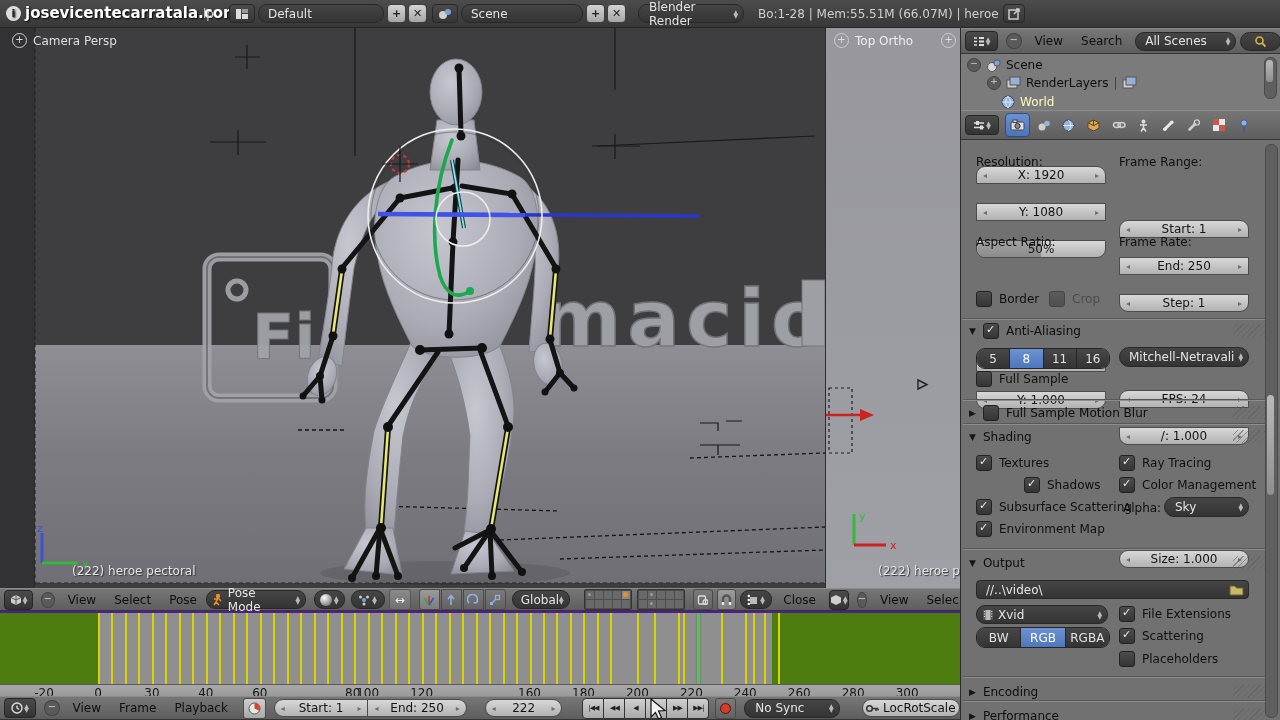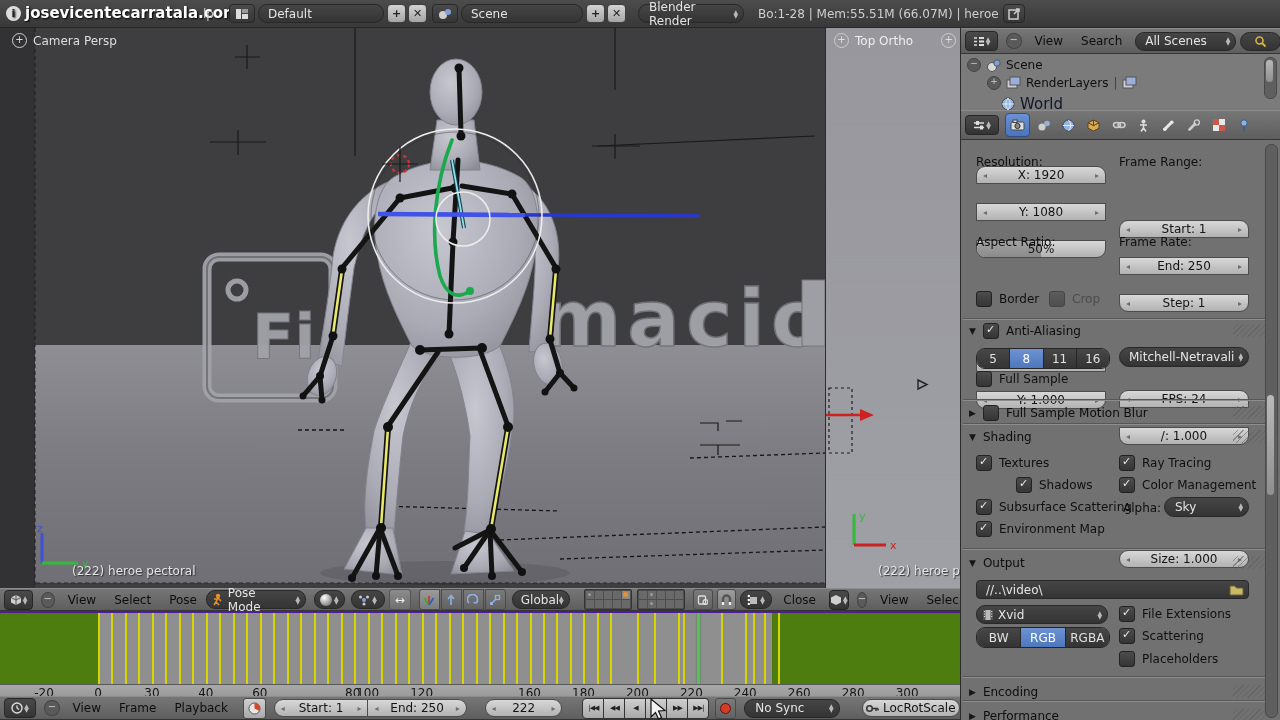--- a/index.html
+++ b/index.html
@@ -524,21 +524,21 @@
             <rect x="1" y="4" width="10" height="8" fill="#cfcfcf" stroke="#555"></rect>
             <rect x="4" y="1" width="10" height="8" fill="#9ab0d8" stroke="#555"></rect>
           </svg>
         <span>RenderLayers</span>
         <span style="color:#444;">|</span>
         <svg width="15" height="14">
             <rect x="1" y="4" width="10" height="8" fill="#cfcfcf" stroke="#555"></rect>
             <rect x="4" y="1" width="10" height="8" fill="#9ab0d8" stroke="#555"></rect>
           </svg>
       </div>
-      <div style="position:absolute;left:40px;top:41px;display:flex;align-items:center;gap:5px;font-size:15px;color:#0f172a;">
+      <div style="position:absolute;left:40px;top:41px;display:flex;align-items:center;gap:5px;font-size:12px;color:#fef9c3;">
         <svg width="14" height="14">
             <circle cx="7" cy="7" r="6" fill="#8fb6e8" stroke="#444"></circle>
             <path d="M1 7 h12 M7 1 a9 9 0 0 1 0 12 M7 1 a9 9 0 0 0 0 12" stroke="#e8e8e8" stroke-width="1" fill="none"></path>
           </svg>
         <span>World</span>
       </div>
       <div class="scrolltrack" style="right:4px;top:3px;height:40px;">
         <div class="scrollthumb" style="top:2px;height:22px;"></div>
       </div>
     </div>
@@ -733,21 +733,21 @@
       <div class="phead" style="left:8px;top:288px;">
         <span class="tri">▼</span>
           <span>Shading</span>
         </div>
       <div class="hatch" style="right:14px;top:290px;"></div>
       <div id="shading-left">
           <div class="chkrow" style="left: 15px; top: 315px;">
             <span class="chk on"></span>
             <span>Textures</span>
           </div>
-          <div class="chkrow" style="left: 15px; top: 337px; padding-left: 40px;">
+          <div class="chkrow" style="left: 23px; top: 337px; padding-left: 40px;">
             <span class="chk on"></span>
             <span>Shadows</span>
           </div>
           <div class="chkrow" style="left: 15px; top: 359px;">
             <span class="chk on"></span>
             <span>Subsurface Scattering</span>
           </div>
           <div class="chkrow" style="left: 15px; top: 381px;">
             <span class="chk on"></span>
             <span>Environment Map</span>

